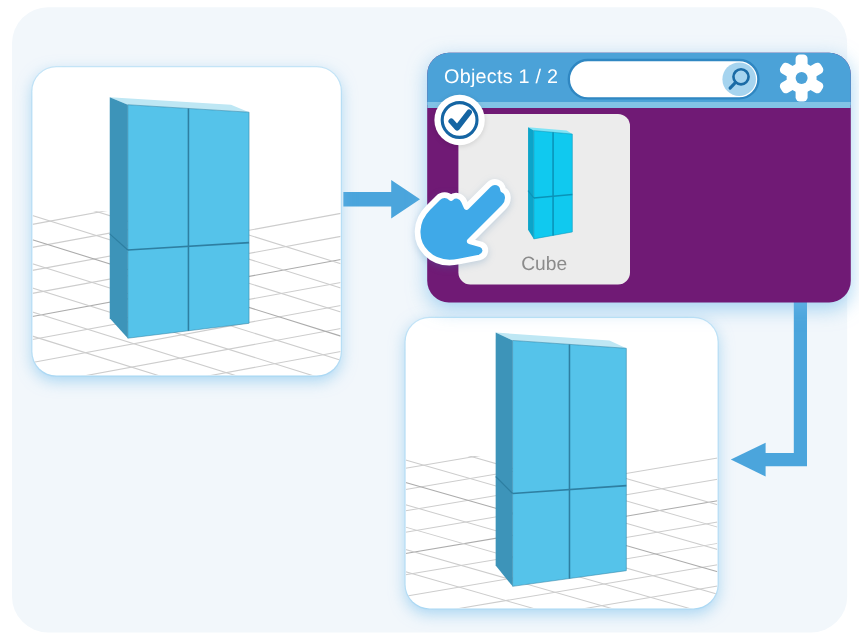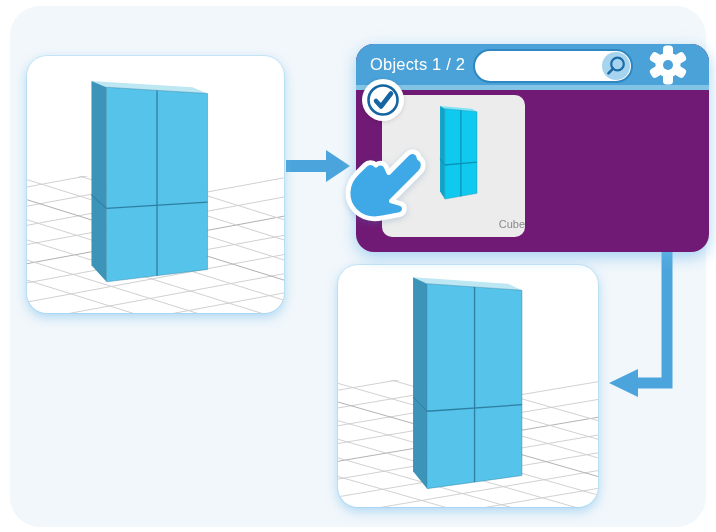--- a/index.html
+++ b/index.html
@@ -36,22 +36,22 @@
     font-family:"Liberation Sans", sans-serif; }
   .search-btn { position:absolute; right:1px; top:1px; width:28px; height:28px;
     background:#A6D4EF; border-radius:50%; display:flex; align-items:center;
     justify-content:center; cursor:pointer; }
   .gear-btn { position:absolute; right:20px; top:0px; width:42px; height:42px; cursor:pointer; }
 
   .panel-body { position:relative; height:157px; }
   .tile { position:absolute; left:26px; top:5px; width:143px; height:142px;
     background:#ECECEC; border-radius:10px; cursor:pointer; }
   .tile-thumb { position:absolute; left:0; top:0; width:143px; height:120px; }
-  .tile-label { position:absolute; left:0; bottom:7px; width:100%; text-align:right;
-    color:#8B8B8B; font-size:11px; }
+  .tile-label { position:absolute; left:0; bottom:7px; width:100%; text-align:center;
+    color:#8B8B8B; font-size:16px; }
   .check-badge { position:absolute; left:-22px; top:-18px; width:46px; height:46px;
     filter:drop-shadow(0 1px 2px rgba(0,0,0,.12)); cursor:pointer; }
 
   
   .arrow-right { position:absolute; left:286px; top:146px; z-index:2; }
   .arrow-elbow { position:absolute; left:598px; top:210px; z-index:2; }
   .hand-cursor { position:absolute; left:338px; top:136px; width:92px; height:96px; z-index:8;
     filter:drop-shadow(0 2px 3px rgba(60,120,170,.25)); }
 </style>
 </head>

